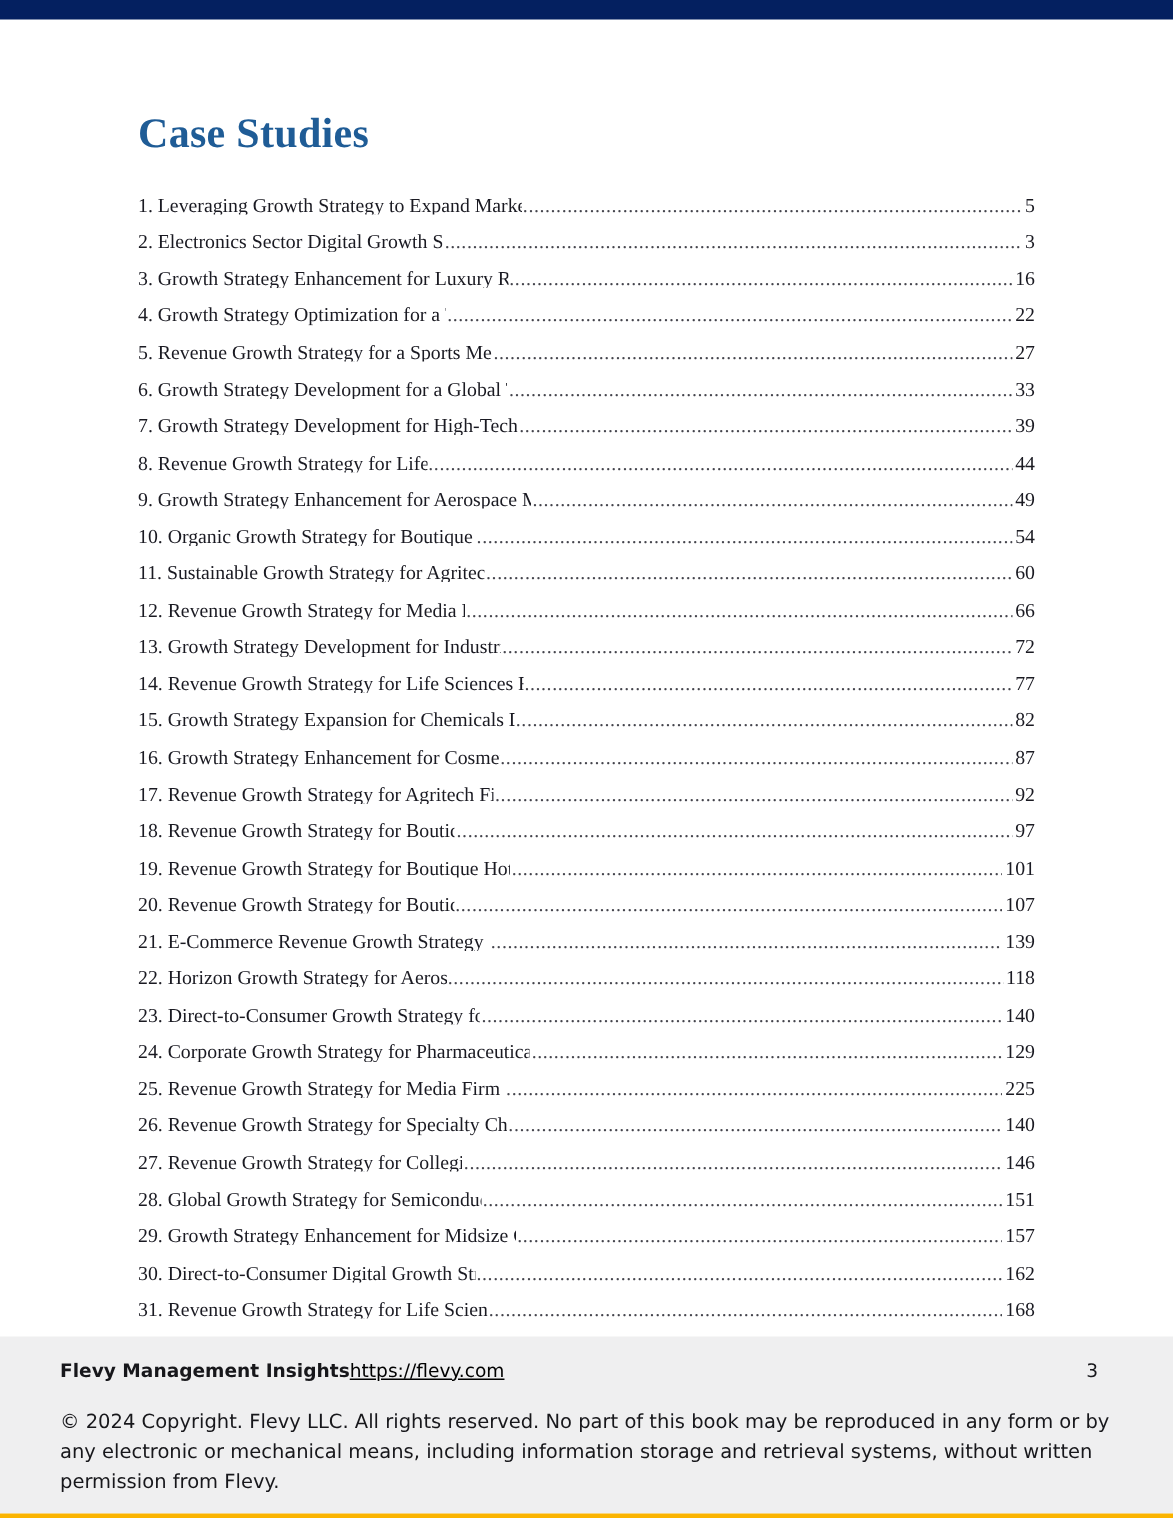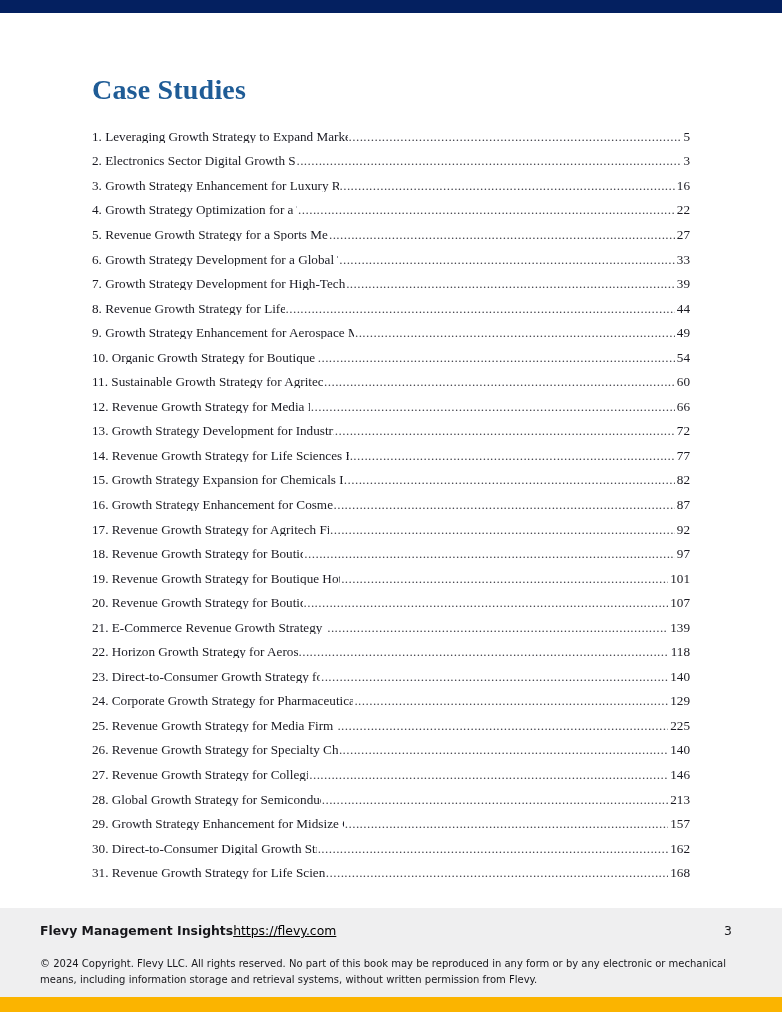--- a/index.html
+++ b/index.html
@@ -116,21 +116,21 @@
     width: fit-content;
   }
   .footer-pagenum {
     font-size: 12.4px;
     color: #17171b;
     padding-top: 1px;
     padding-right: 10px;
   }
   .footer-copy {
     margin-top: 16px;
-    font-size: 10px;
+    font-size: 13px;
     color: #17171b;
     line-height: 1.55;
     max-width: 700px;
   }
   .bottom-bar {
     flex: 0 0 auto;
     width: 100%;
     height: 15px;
     background: #fbb400;
   }
@@ -276,21 +276,21 @@
           <span class="toc-page">140</span>
         </li>
         <li class="toc-entry">
           <span class="toc-label">27. Revenue Growth Strategy for Collegiate Athletics Program</span>
           <span class="toc-leader">.....................................................................................................................................................</span>
           <span class="toc-page">146</span>
         </li>
         <li class="toc-entry">
           <span class="toc-label">28. Global Growth Strategy for Semiconductor Manufacturer in Asia</span>
           <span class="toc-leader">.....................................................................................................................................................</span>
-          <span class="toc-page">213</span>
+          <span class="toc-page">151</span>
         </li>
         <li class="toc-entry">
           <span class="toc-label">29. Growth Strategy Enhancement for Midsize Oil &amp; Gas Firm in North America</span>
           <span class="toc-leader">.....................................................................................................................................................</span>
           <span class="toc-page">157</span>
         </li>
         <li class="toc-entry">
           <span class="toc-label">30. Direct-to-Consumer Digital Growth Strategy for Agritech Firm</span>
           <span class="toc-leader">.....................................................................................................................................................</span>
           <span class="toc-page">162</span>

